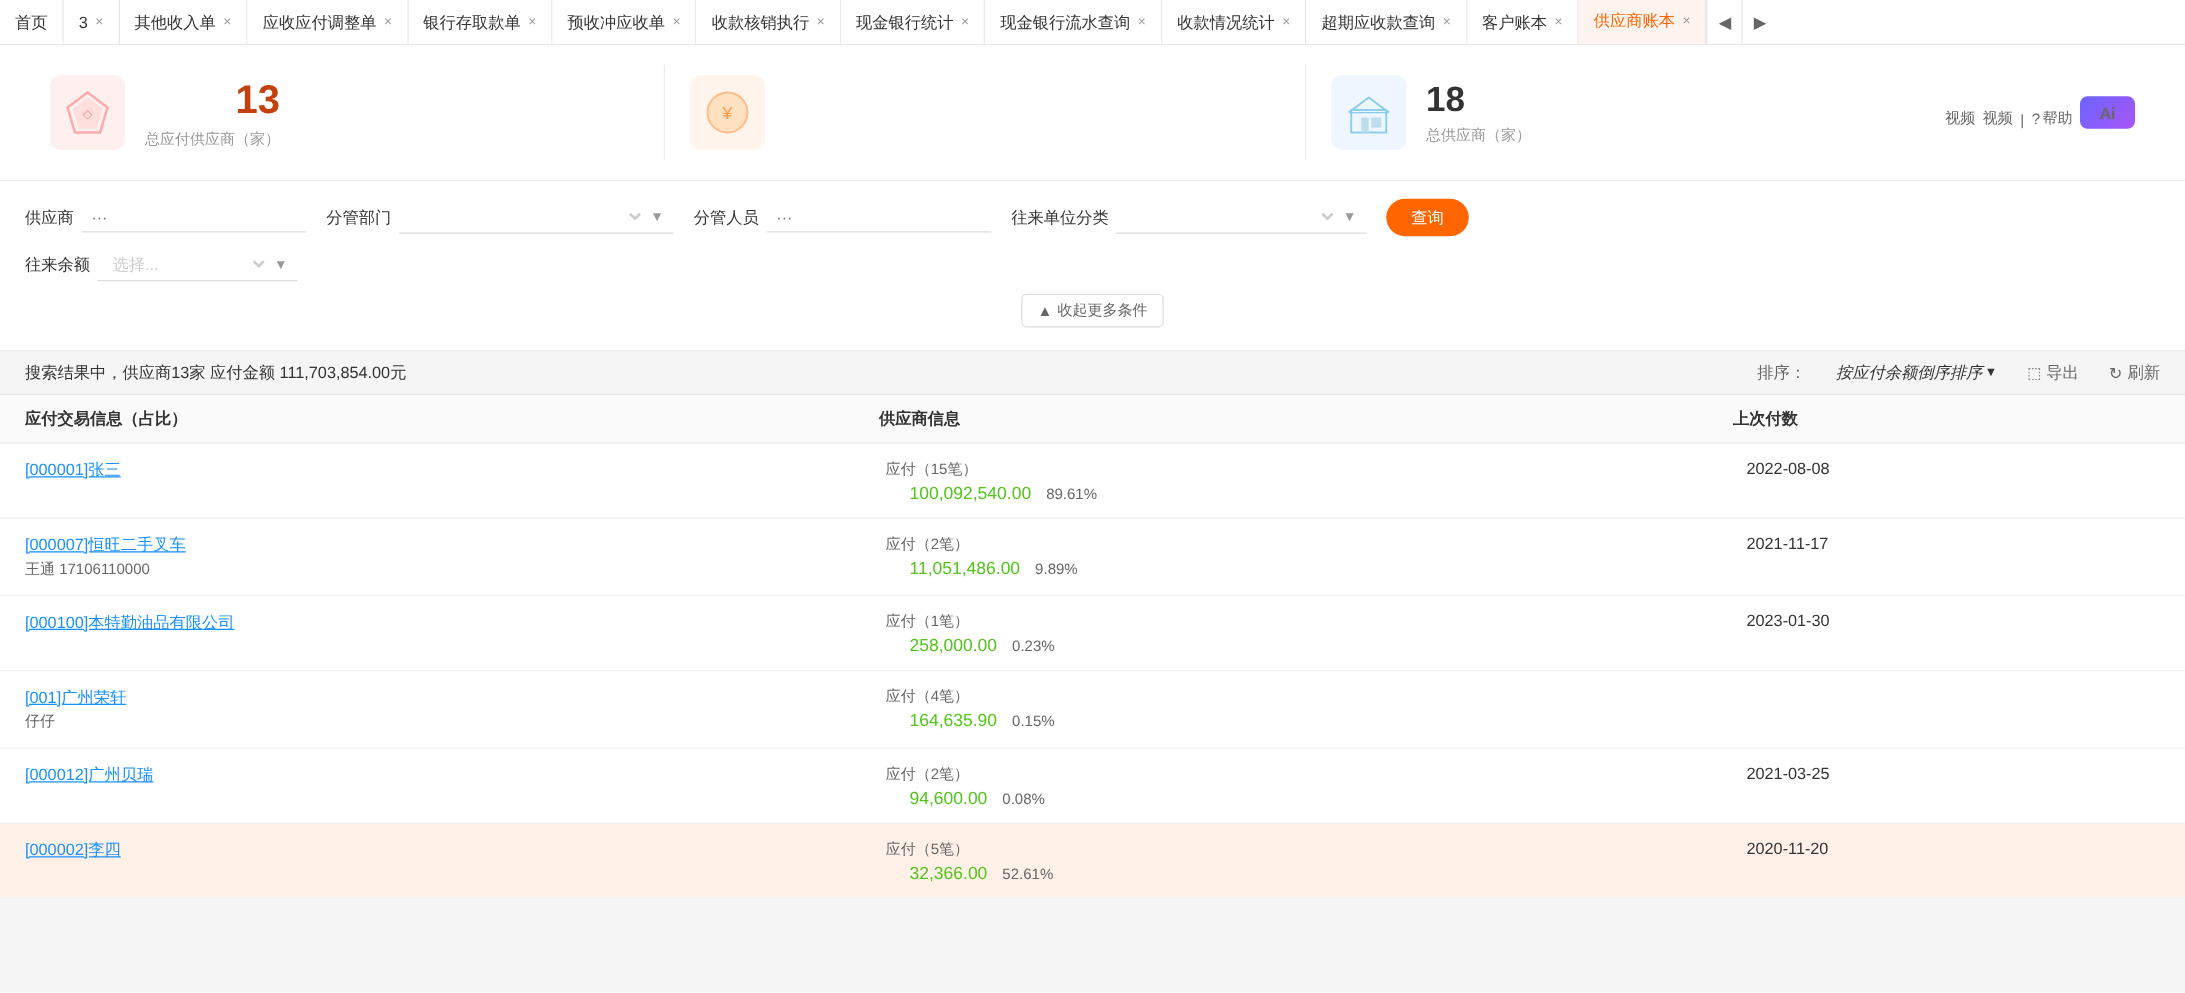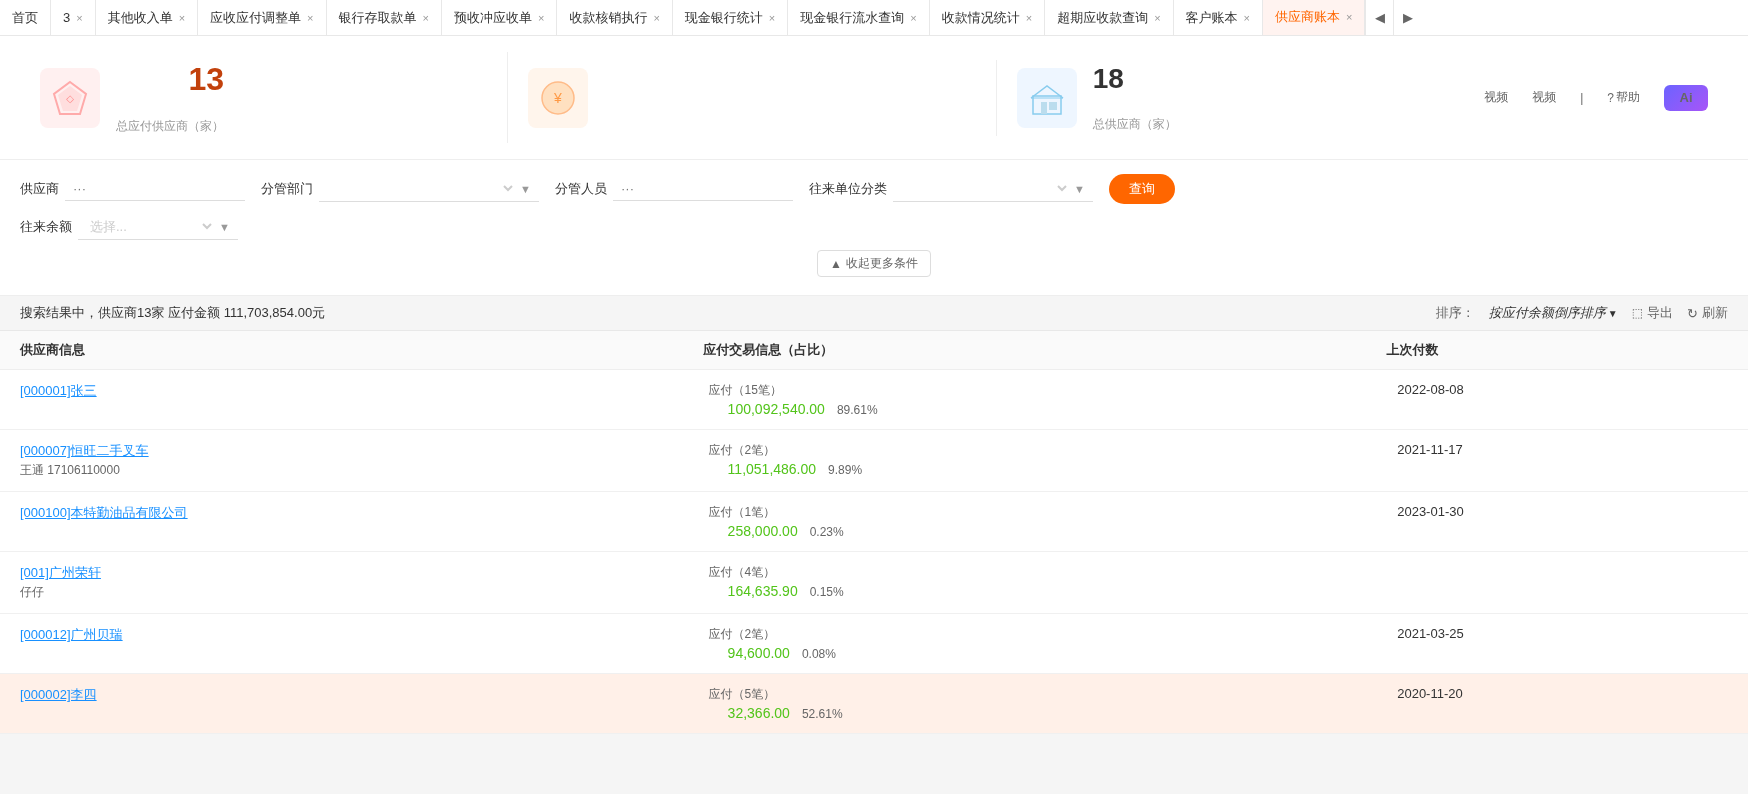--- a/index.html
+++ b/index.html
@@ -28,25 +28,25 @@
       border-right: 1px solid #eee;
     }
     .summary-card:last-child { border-right: none; }
     .summary-icon-wrap { width: 60px; height: 60px; border-radius: 8px; display: flex; align-items: center; justify-content: center; }
     .icon-pink { background: #fff0f0; }
     .icon-orange-light { background: #fff5ec; }
     .icon-blue-light { background: #eef6ff; }
     .summary-info { display: flex; flex-direction: column; }
     .summary-number { font-size: 32px; font-weight: bold; color: #c2410c; line-height: 1.2; text-align: right; }
     .summary-number-dark { font-size: 28px; font-weight: bold; color: #333; line-height: 1.2; }
-    .summary-label { font-size: 12px; color: #999; margin-top: 20px; }
+    .summary-label { font-size: 12px; color: #999; margin-top: 4px; }
 
     
     .top-right-links {
-      display: flex; align-items: center; gap: 24px; padding-right: 20px; font-size: 12px; color: #666;
+      display: flex; align-items: flex-end; gap: 6px; padding-right: 20px; font-size: 12px; color: #666;
       margin-left: auto;
     }
     .top-right-links span { cursor: pointer; color: #666; }
 
     
     .filter-area {
       background: #fff; padding: 14px 20px 10px; border-bottom: 1px solid #eee;
     }
     .filter-row { display: flex; align-items: center; gap: 16px; margin-bottom: 10px; flex-wrap: wrap; }
     .filter-item { display: flex; align-items: center; gap: 6px; justify-content: space-between; }
@@ -71,21 +71,21 @@
       cursor: pointer; border: 1px solid #ddd; padding: 4px 12px; border-radius: 4px;
       background: #fff; margin: 0 auto 8px;
     }
 
     
     .results-bar {
       background: #f5f5f5; padding: 8px 20px; display: flex; align-items: center;
       justify-content: space-between; border-bottom: 1px solid #e8e8e8;
     }
     .results-info { font-size: 13px; color: #333; }
-    .results-actions { display: flex; gap: 14px; font-size: 13px; }
+    .results-actions { display: flex; gap: 24px; font-size: 13px; }
     .sort-label { color: #666; }
     .sort-value { color: #333; cursor: pointer; display: flex; align-items: center; gap: 2px; font-style: italic; }
     .action-btn { display: flex; align-items: center; gap: 4px; color: #666; cursor: pointer; }
 
     
     .table-area { background: #fff; }
     .table-header {
       display: grid; grid-template-columns: 2fr 2fr 1fr;
       padding: 10px 20px; background: #fafafa; border-bottom: 1px solid #eee;
       font-weight: bold; font-size: 13px; color: #333;
@@ -293,22 +293,22 @@
     </span>
     <span class="action-btn">
       <span style="font-size:13px;">↻</span>
       <span>刷新</span>
     </span>
   </div>
 </div>
 
 <div class="table-area">
   <div class="table-header">
+    <span>应付交易信息（占比）</span>
     <span>供应商信息</span>
-    <span>应付交易信息（占比）</span>
     <span>上次付数</span>
   </div>
 
   <div class="table-row">
     <div>
       <div class="supplier-name">[000001]张三</div>
     </div>
     <div>
       <div class="tx-label">应付（15笔）</div>
       <div class="tx-row">

